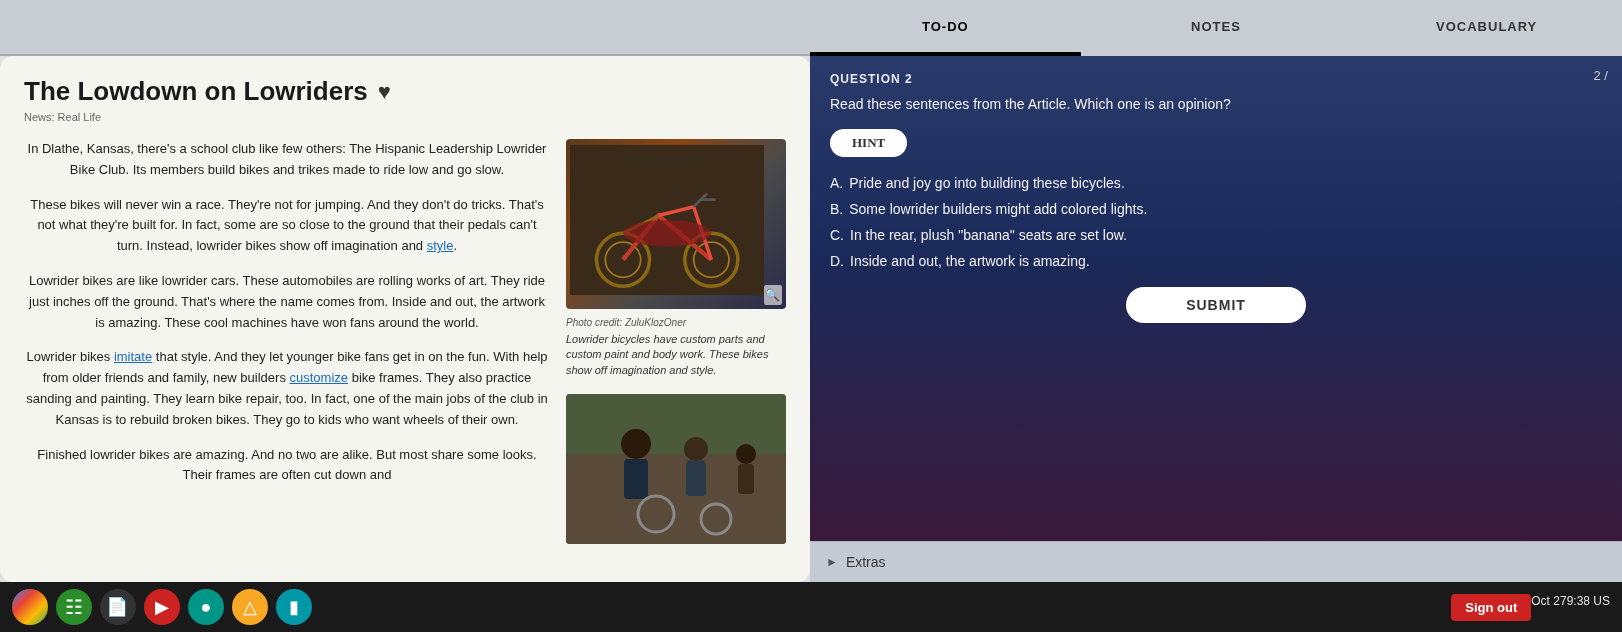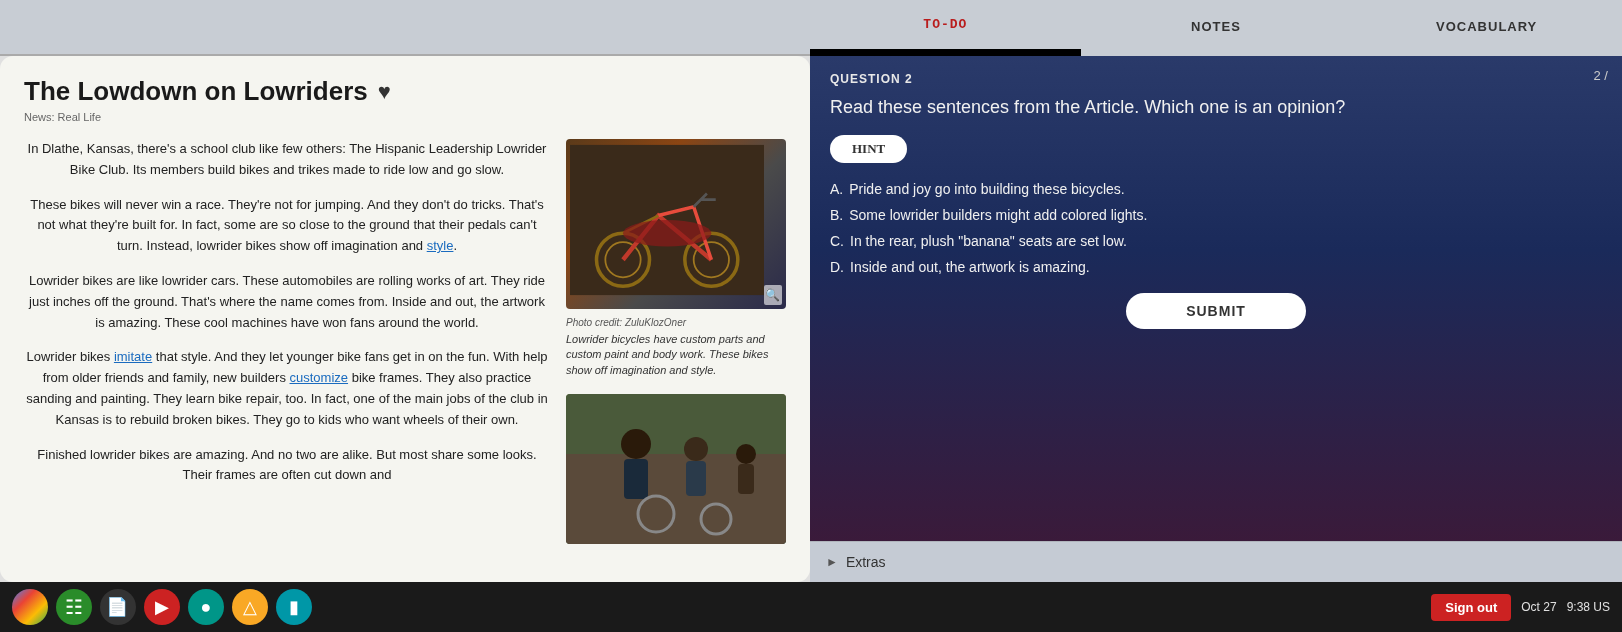--- a/index.html
+++ b/index.html
@@ -40,23 +40,22 @@
       flex: 1;
       font-size: 13px;
       font-weight: 600;
       letter-spacing: 1px;
       color: #333;
       cursor: pointer;
       border-bottom: 3px solid transparent;
       text-transform: uppercase;
     }
     .top-nav-tab.active {
-      border-bottom: 7px solid #000000;
-      color: #b91c1c;
-      font-family: Liberation Mono, monospace;
+      border-bottom: 4px solid #000000;
+      color: #000000;
     }
 
     
     .main {
       display: flex;
       flex: 1;
       overflow: hidden;
     }
 
     
@@ -189,21 +188,21 @@
     }
     .question-label {
       font-size: 12px;
       font-weight: 700;
       color: #e8e8e8;
       letter-spacing: 1px;
       margin-bottom: 8px;
       text-transform: uppercase;
     }
     .question-text {
-      font-size: 18px;
+      font-size: 14px;
       color: #f0f0f0;
       margin-bottom: 14px;
       line-height: 1.5;
     }
     .hint-button {
       background: white;
       border: none;
       border-radius: 20px;
       padding: 6px 22px;
       font-size: 13px;
@@ -289,22 +288,20 @@
     .taskbar-icon.dark { background: #333; color: #aaa; }
     .taskbar-icon.red { background: #cc2222; color: white; }
     .taskbar-icon.teal { background: #009688; color: white; }
     .taskbar-icon.yellow { background: #f9a825; color: white; }
     .taskbar-icon.blue-green { background: #0097a7; color: white; }
 
     .taskbar-spacer { flex: 1; }
 
     .taskbar-right {
       display: flex;
-      align-items: center;
-      gap: 10px;
     }
     .sign-out-btn {
       background: #cc2222;
       color: white;
       border: none;
       border-radius: 4px;
       padding: 6px 14px;
       font-size: 13px;
       font-weight: 600;
       cursor: pointer;

